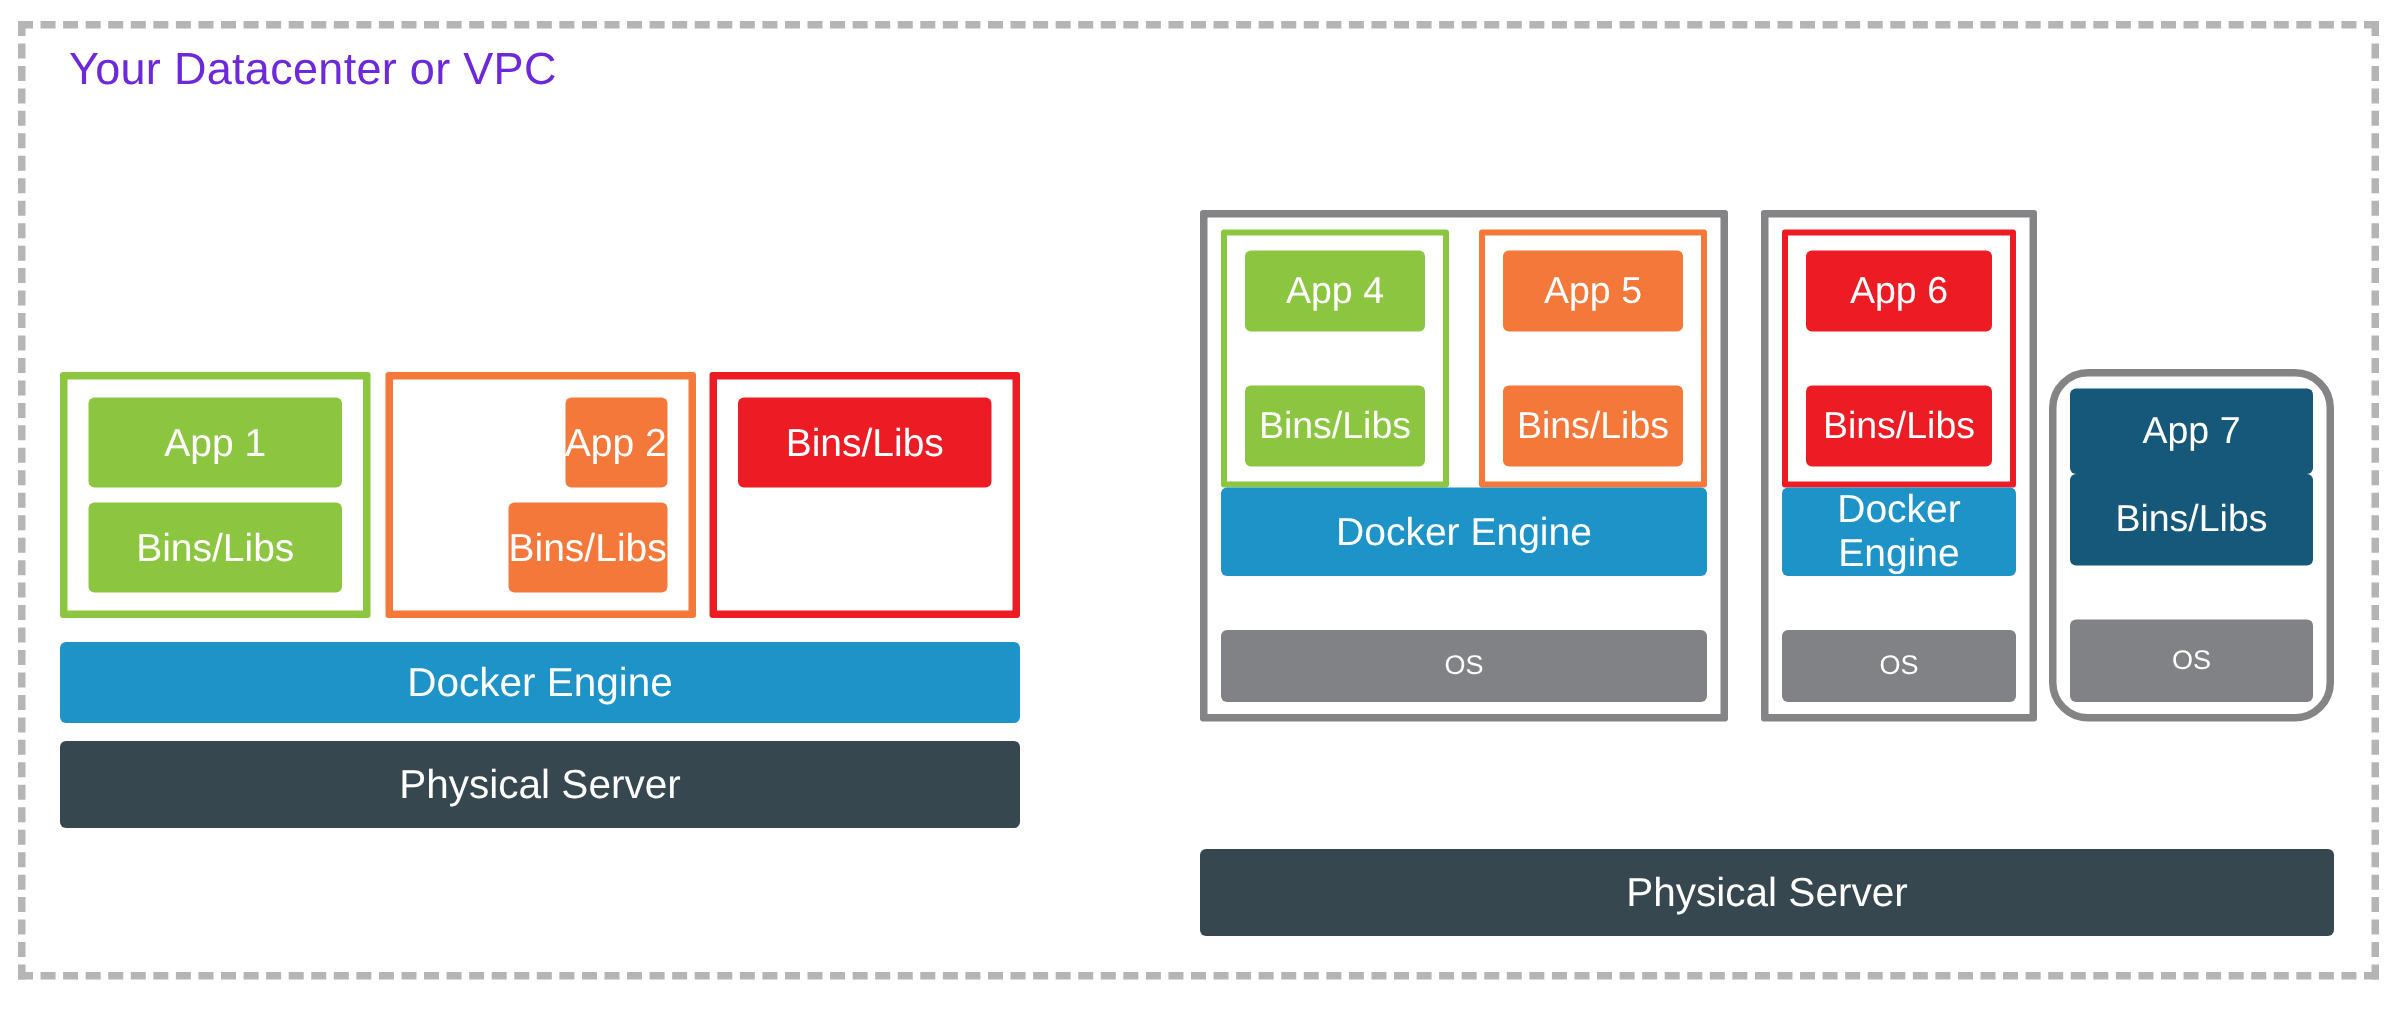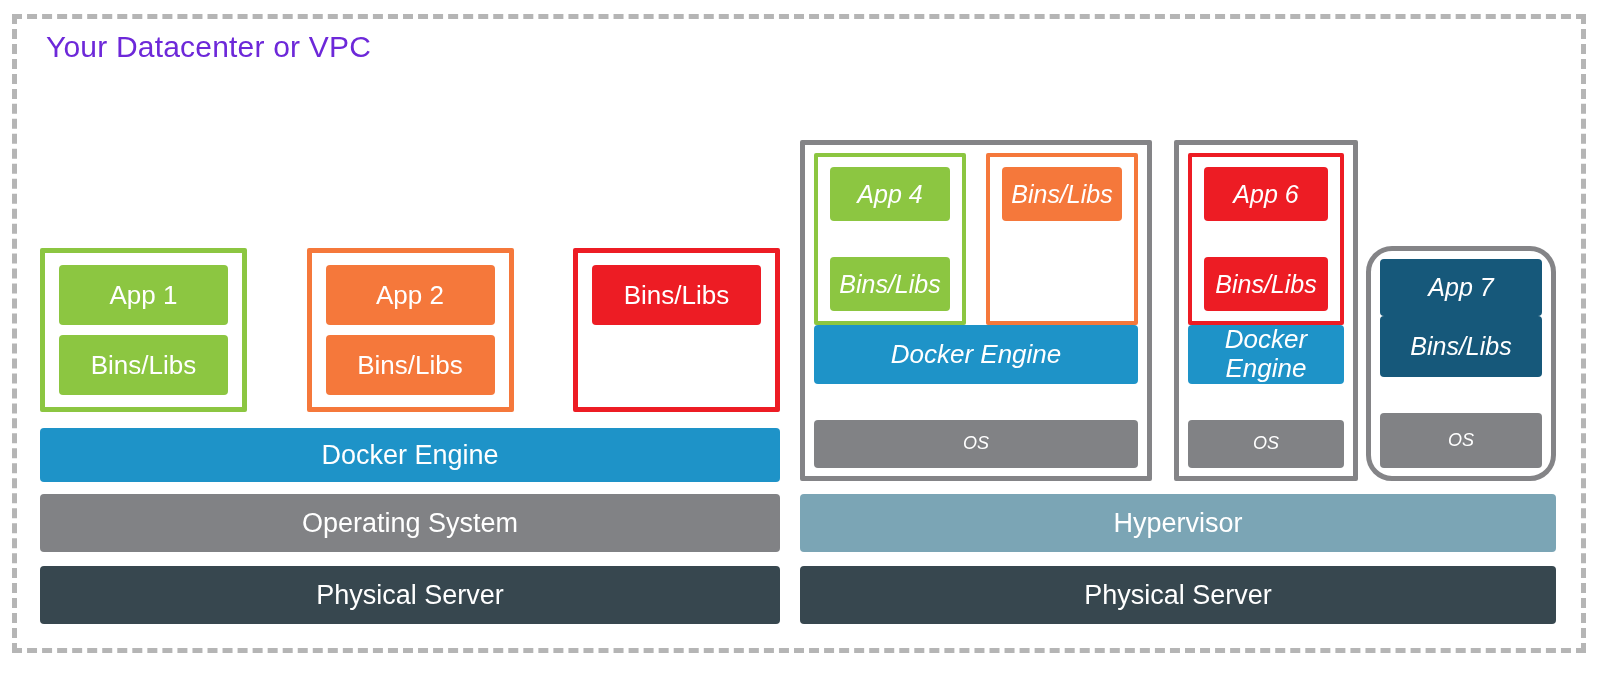--- a/index.html
+++ b/index.html
@@ -53,21 +53,21 @@
     border-radius: 2px;
     display: flex;
     flex-direction: column;
     justify-content: space-between;
   }
 
   
   .left-group {
     position: absolute;
     left: 40px; top: 248px;
-    width: 740px;
+    width: 640px;
   }
   .left-containers {
     display: flex;
     justify-content: space-between;
     height: 164px;
     margin-bottom: 16px;
   }
   .left-containers .containerbox {
     width: 207px;
     padding: 12px 14px;
@@ -87,21 +87,20 @@
   }
   .vm {
     position: absolute;
     background: #ffffff;
     border: 5px solid #0f172a;
     border-radius: 2px;
     padding: 8px 9px;
     display: flex;
     flex-direction: column;
     justify-content: space-between;
-    font-style: italic;
   }
   .vm-1 { left: 0;     top: 0;     width: 352px; height: 341px; }
   .vm-2 { left: 374px; top: 0;     width: 184px; height: 341px; }
   .vm-3 { left: 566px; top: 106px; width: 190px; height: 235px; border-radius: 26px; }
 
   .vm-containers {
     display: flex;
     justify-content: space-between;
     height: 172px;
   }
@@ -142,46 +141,46 @@
 
   <div class="left-group">
 
     <div class="left-containers">
 
       <div class="containerbox" style="border-color: rgb(140, 198, 65);">
         <div class="block" style="background-color: rgb(140, 198, 65);">App 1</div>
         <div class="block" style="background-color: rgb(140, 198, 65);">Bins/Libs</div>
       </div>
 
-      <div class="containerbox" style="border-color: rgb(245, 120, 59);">
+      <div class="containerbox" style="border-color: rgb(245, 120, 59); align-items: flex-end;">
         <div class="block" style="background-color: rgb(245, 120, 59);">App 2</div>
         <div class="block" style="background-color: rgb(245, 120, 59);">Bins/Libs</div>
       </div>
 
       <div class="containerbox" style="border-color: rgb(237, 28, 36);">
         <div class="block" style="background-color: rgb(237, 28, 36);">Bins/Libs</div>
       </div>
 
     </div>
 
     <div class="bar left-bar-engine" style="background-color: rgb(30, 147, 200);">Docker Engine</div>
-    <div class="bar left-bar-os" style="background-color: rgb(129, 130, 133);">Operating System</div>
     <div class="bar left-bar-server" style="background-color: rgb(55, 71, 79);">Physical Server</div>
 
   </div>
 
   <div class="right-group">
 
     <div class="vm vm-1" style="border-color: rgb(132, 132, 135);">
       <div class="vm-containers">
         <div class="containerbox" style="border-color: rgb(140, 198, 65);">
           <div class="block" style="background-color: rgb(140, 198, 65);">App 4</div>
           <div class="block" style="background-color: rgb(140, 198, 65);">Bins/Libs</div>
         </div>
         <div class="containerbox" style="border-color: rgb(245, 120, 59);">
+          <div class="block" style="background-color: rgb(245, 120, 59);">App 5</div>
           <div class="block" style="background-color: rgb(245, 120, 59);">Bins/Libs</div>
         </div>
       </div>
       <div class="bar vm-bar-engine" style="background-color: rgb(30, 147, 200);">Docker Engine</div>
       <div class="bar vm-bar-os" style="background-color: rgb(129, 130, 133);">OS</div>
     </div>
 
     <div class="vm vm-2" style="border-color: rgb(132, 132, 135);">
       <div class="containerbox" style="border-color: rgb(237, 28, 36);">
         <div class="block" style="background-color: rgb(237, 28, 36);">App 6</div>
@@ -190,18 +189,17 @@
       <div class="bar vm-bar-engine" style="background-color: rgb(30, 147, 200);">Docker Engine</div>
       <div class="bar vm-bar-os" style="background-color: rgb(129, 130, 133);">OS</div>
     </div>
 
     <div class="vm vm-3" style="border-color: rgb(132, 132, 135);">
       <div class="block" style="background-color: rgb(22, 88, 122);">App 7</div>
       <div class="block libs-block" style="background-color: rgb(22, 88, 122);">Bins/Libs</div>
       <div class="bar vm-bar-os" style="background-color: rgb(129, 130, 133);">OS</div>
     </div>
 
-    <div class="bar right-bar-hypervisor" style="background-color: rgb(123, 165, 181);">Hypervisor</div>
     <div class="bar right-bar-server" style="background-color: rgb(55, 71, 79);">Physical Server</div>
 
   </div>
 
 </div>
 
 </body></html>

